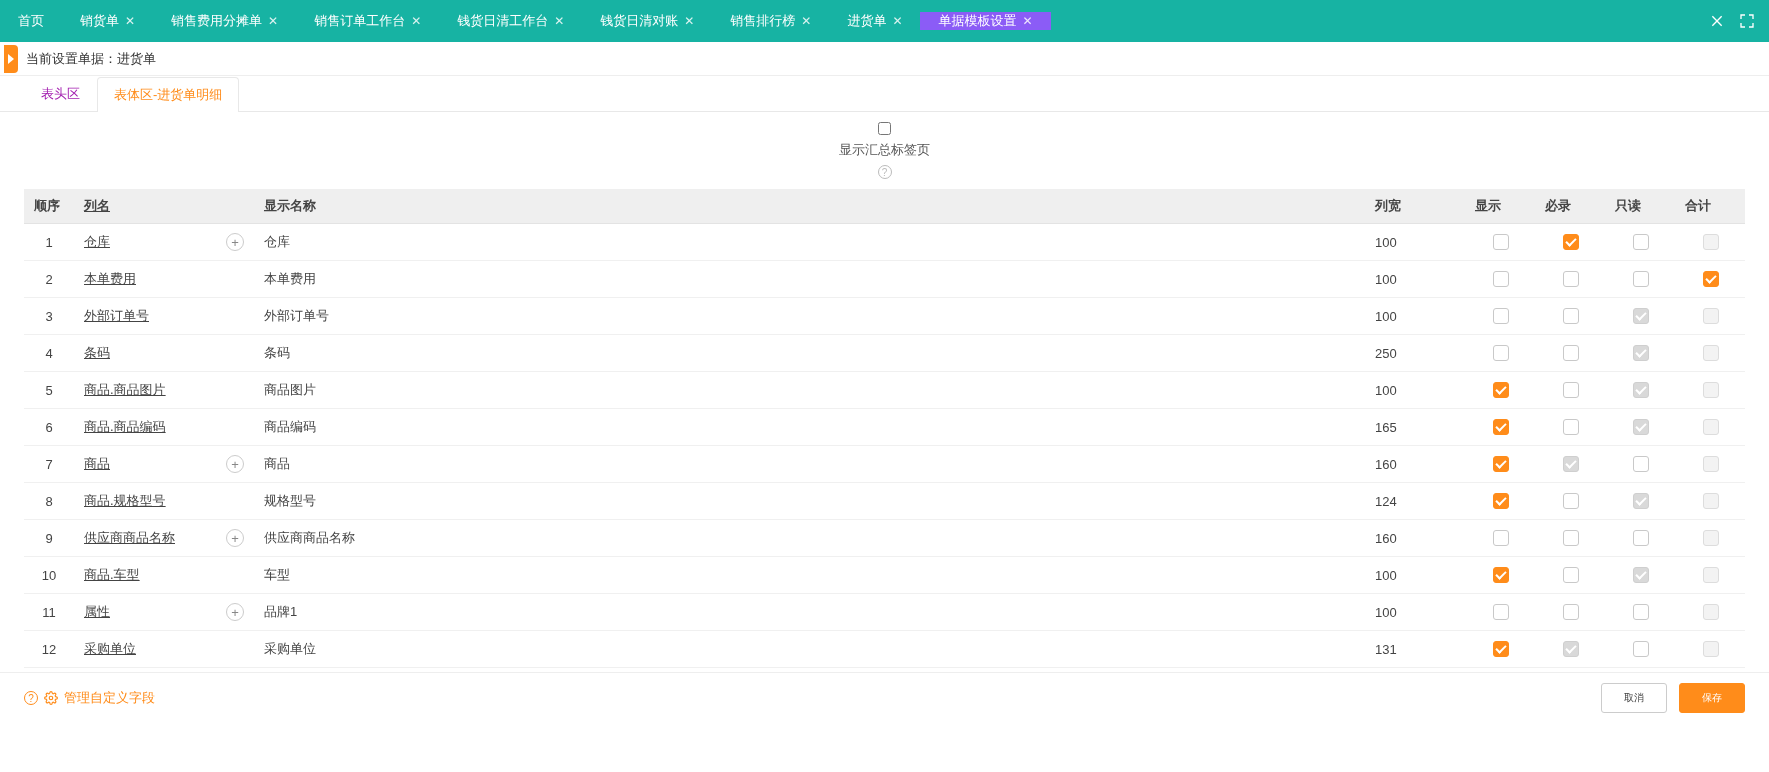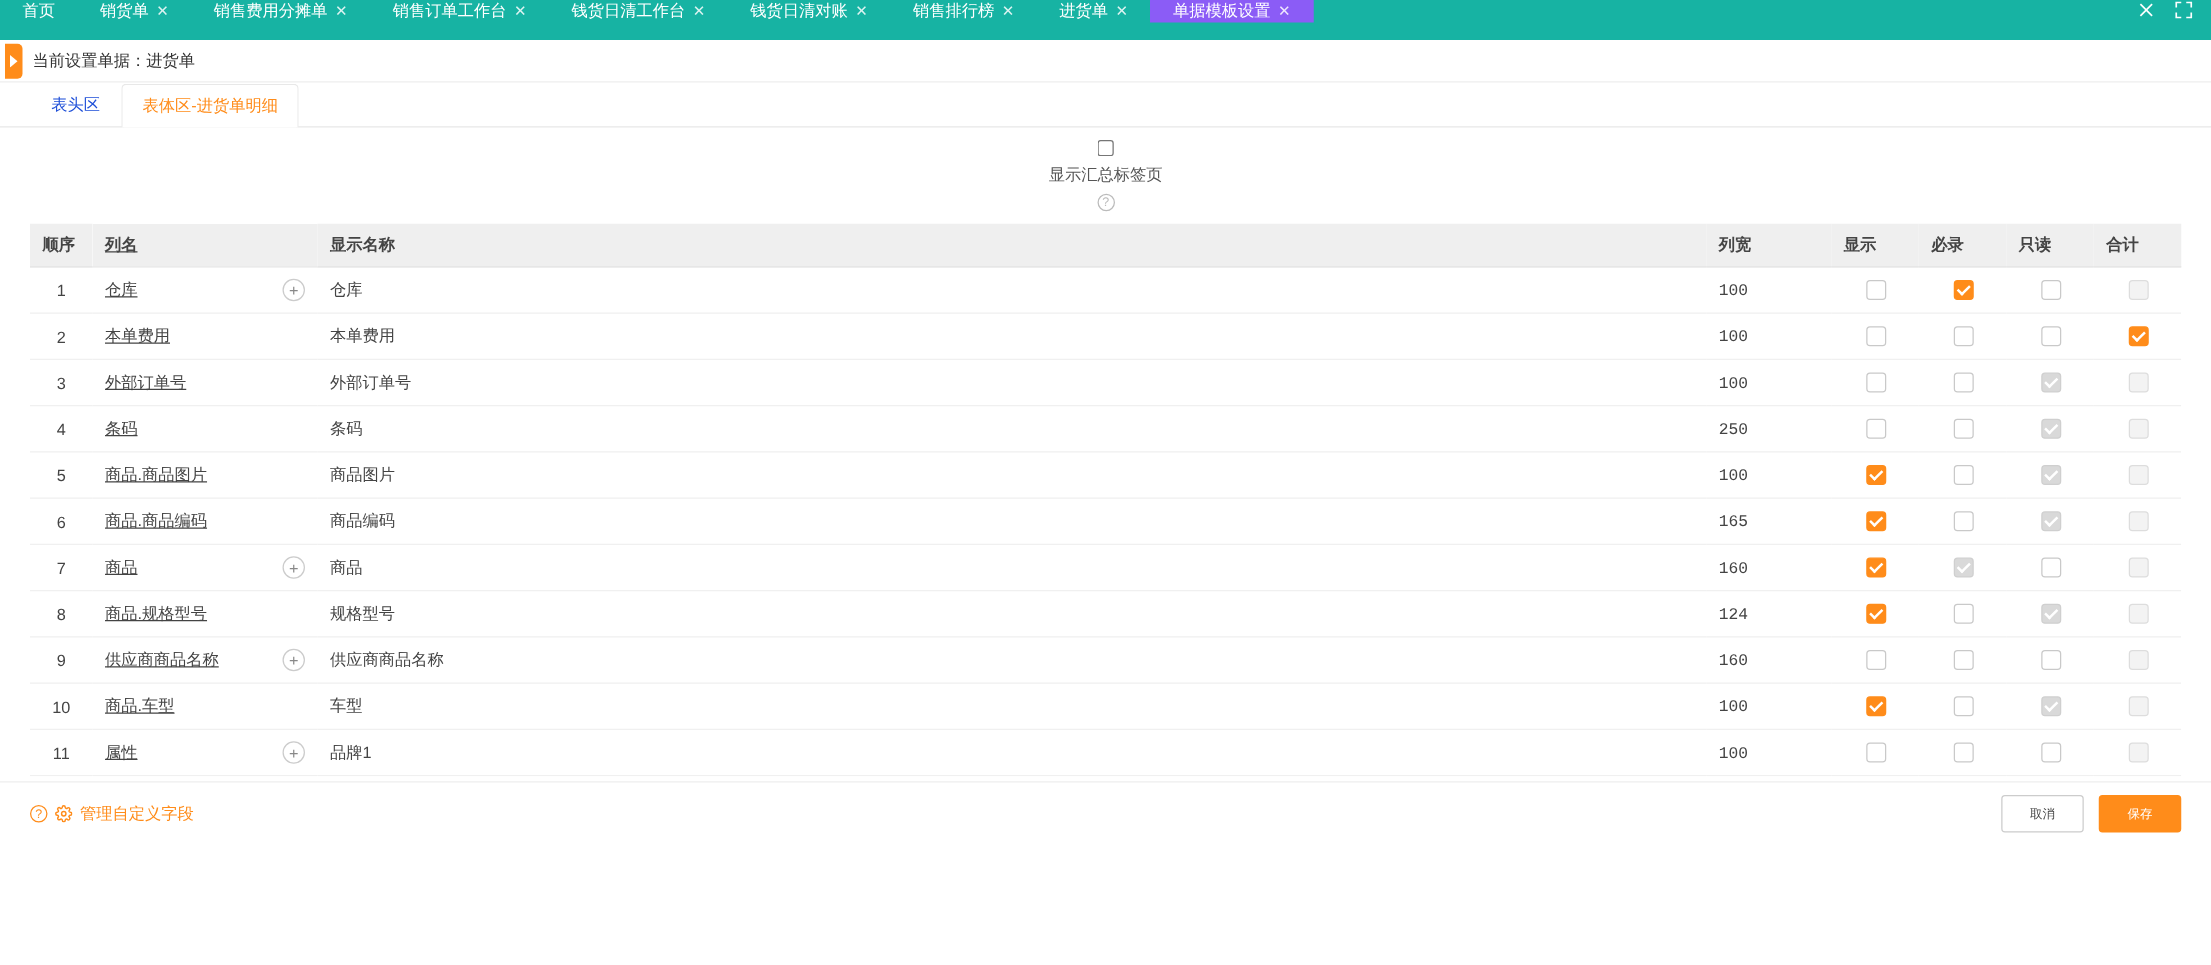--- a/index.html
+++ b/index.html
@@ -1,51 +1,51 @@
 <!DOCTYPE html>
 <html><head>
 <meta charset="utf-8">
 <style>
 html,body{margin:0;padding:0;font-family:"Microsoft YaHei",Arial,sans-serif;font-size:13px;color:#333;background:#fff;height:100%;}
 *{box-sizing:border-box;}
 
 
-.top-tabs{height:32px;background:#17b3a3;display:flex;align-items:flex-start;position:relative;}
+.top-tabs{height:42px;background:#17b3a3;display:flex;align-items:center;position:relative;}
 .top-tab{display:flex;align-items:center;padding:0 18px;color:#fff;cursor:pointer;position:relative;font-size:13px;}
 .top-tab.active{background:#8b5cf6;}
 .top-tab .close{margin-left:6px;font-size:12px;opacity:.85;}
 .top-right{margin-left:auto;display:flex;align-items:center;gap:14px;padding:0 14px;color:#fff;}
 .top-right .icon{cursor:pointer;}
 .icon-svg{width:16px;height:16px;display:block;}
 
 
 .sub-hdr{height:34px;display:flex;align-items:center;border-bottom:1px solid #eee;position:relative;padding-left:4px;}
 .orange-chevron{width:14px;height:28px;background:#ff8c1a;border-radius:0 4px 4px 0;display:flex;align-items:center;justify-content:center;margin-right:8px;cursor:pointer;}
 .orange-chevron svg{width:10px;height:10px;fill:#fff;}
 .sub-hdr-text{font-size:13px;color:#333;}
 
 
 .inner-tabs{display:flex;padding:0 24px;border-bottom:1px solid #e8e8e8;height:36px;align-items:flex-end;}
-.inner-tab{padding:8px 16px;font-size:13px;color:#1d4ed8;cursor:pointer;border:1px solid transparent;border-bottom:none;border-radius:4px 4px 0 0;}
+.inner-tab{padding:8px 16px;font-size:13px;color:#a21caf;cursor:pointer;border:1px solid transparent;border-bottom:none;border-radius:4px 4px 0 0;}
 .inner-tab.active{color:#ff8c1a;border-color:#e8e8e8;background:#fff;position:relative;top:1px;}
 
 
 .summary-row{padding:10px 24px;display:flex;align-items:center;gap:6px;font-size:13px;color:#555;flex-direction:column;}
 .summary-row input[type=checkbox]{margin:0;}
 .help-circle{display:inline-flex;width:14px;height:14px;border:1px solid #bbb;border-radius:50%;align-items:center;justify-content:center;font-size:10px;color:#bbb;cursor:pointer;}
 
 
 .table-wrap{padding:0 24px 0 24px;}
 .tbl{width:100%;border-collapse:collapse;table-layout:fixed;}
 .tbl th{background:#efefef;font-weight:600;text-align:left;padding:8px 10px;border-bottom:1px solid #e3e3e3;font-size:13px;color:#444;margin-left:48px;}
 .tbl td{padding:7px 10px;border-bottom:1px solid #f0f0f0;font-size:13px;color:#444;vertical-align:middle;}
 .col-seq{width:50px;text-align:center;}
 .col-name{width:180px;position:relative;text-decoration:underline;}
 .col-disp{}
-.col-width{width:100px;font-family:Liberation Mono, monospace;}
+.col-width{width:100px;}
 .col-chk{width:70px;text-align:center;}
 .plus-btn{width:18px;height:18px;border:1px solid #ccc;border-radius:50%;display:inline-flex;align-items:center;justify-content:center;font-size:13px;color:#888;cursor:pointer;position:absolute;right:10px;top:50%;transform:translateY(-50%);background:#fff;}
 .formula-btn{border:1px solid #ff8c1a;color:#ff8c1a;background:#fff;font-size:11px;padding:1px 5px;border-radius:3px;cursor:pointer;position:absolute;right:6px;top:50%;transform:translateY(-50%);}
 
 
 .chk{appearance:none;-webkit-appearance:none;width:16px;height:16px;border:1px solid #c9c9c9;border-radius:3px;background:#fff;cursor:pointer;position:relative;display:inline-block;vertical-align:middle;}
 .chk:checked{background:#ff8c1a;border-color:#ff8c1a;}
 .chk:checked::after{content:'';position:absolute;left:4px;top:1px;width:4px;height:8px;border:solid #fff;border-width:0 2px 2px 0;transform:rotate(45deg);}
 .chk:disabled{background:#f3f3f3;border-color:#ddd;cursor:not-allowed;}
 .chk:disabled:checked{background:#d9d9d9;border-color:#cfcfcf;}
@@ -257,20 +257,30 @@
           <tr>
             <td class="col-seq">11</td>
             <td class="col-name"><span>属性</span><span class="plus-btn">+</span></td>
             <td>品牌1</td>
             <td class="col-width">100</td>
             <td class="col-chk"><input type="checkbox" class="chk" style=""></td>
             <td class="col-chk"><input type="checkbox" class="chk" style=""></td>
             <td class="col-chk"><input type="checkbox" class="chk" style=""></td>
             <td class="col-chk"><input type="checkbox" class="chk" disabled="" style=""></td>
           </tr>
+          <tr>
+            <td class="col-seq">12</td>
+            <td class="col-name"><span>采购单位</span></td>
+            <td>采购单位</td>
+            <td class="col-width">131</td>
+            <td class="col-chk"><input type="checkbox" class="chk" checked="" style=""></td>
+            <td class="col-chk"><input type="checkbox" class="chk" disabled="" checked="" style=""></td>
+            <td class="col-chk"><input type="checkbox" class="chk" style=""></td>
+            <td class="col-chk"><input type="checkbox" class="chk" disabled="" style=""></td>
+          </tr>
         </tbody>
     </table>
   </div>
 </div>
 
 <div class="footer">
   <div class="footer-left">
     <span class="help-circle">?</span>
     <svg class="gear" viewBox="0 0 24 24" fill="none" stroke="#ff8c1a" stroke-width="2">
         <circle cx="12" cy="12" r="3"></circle>

